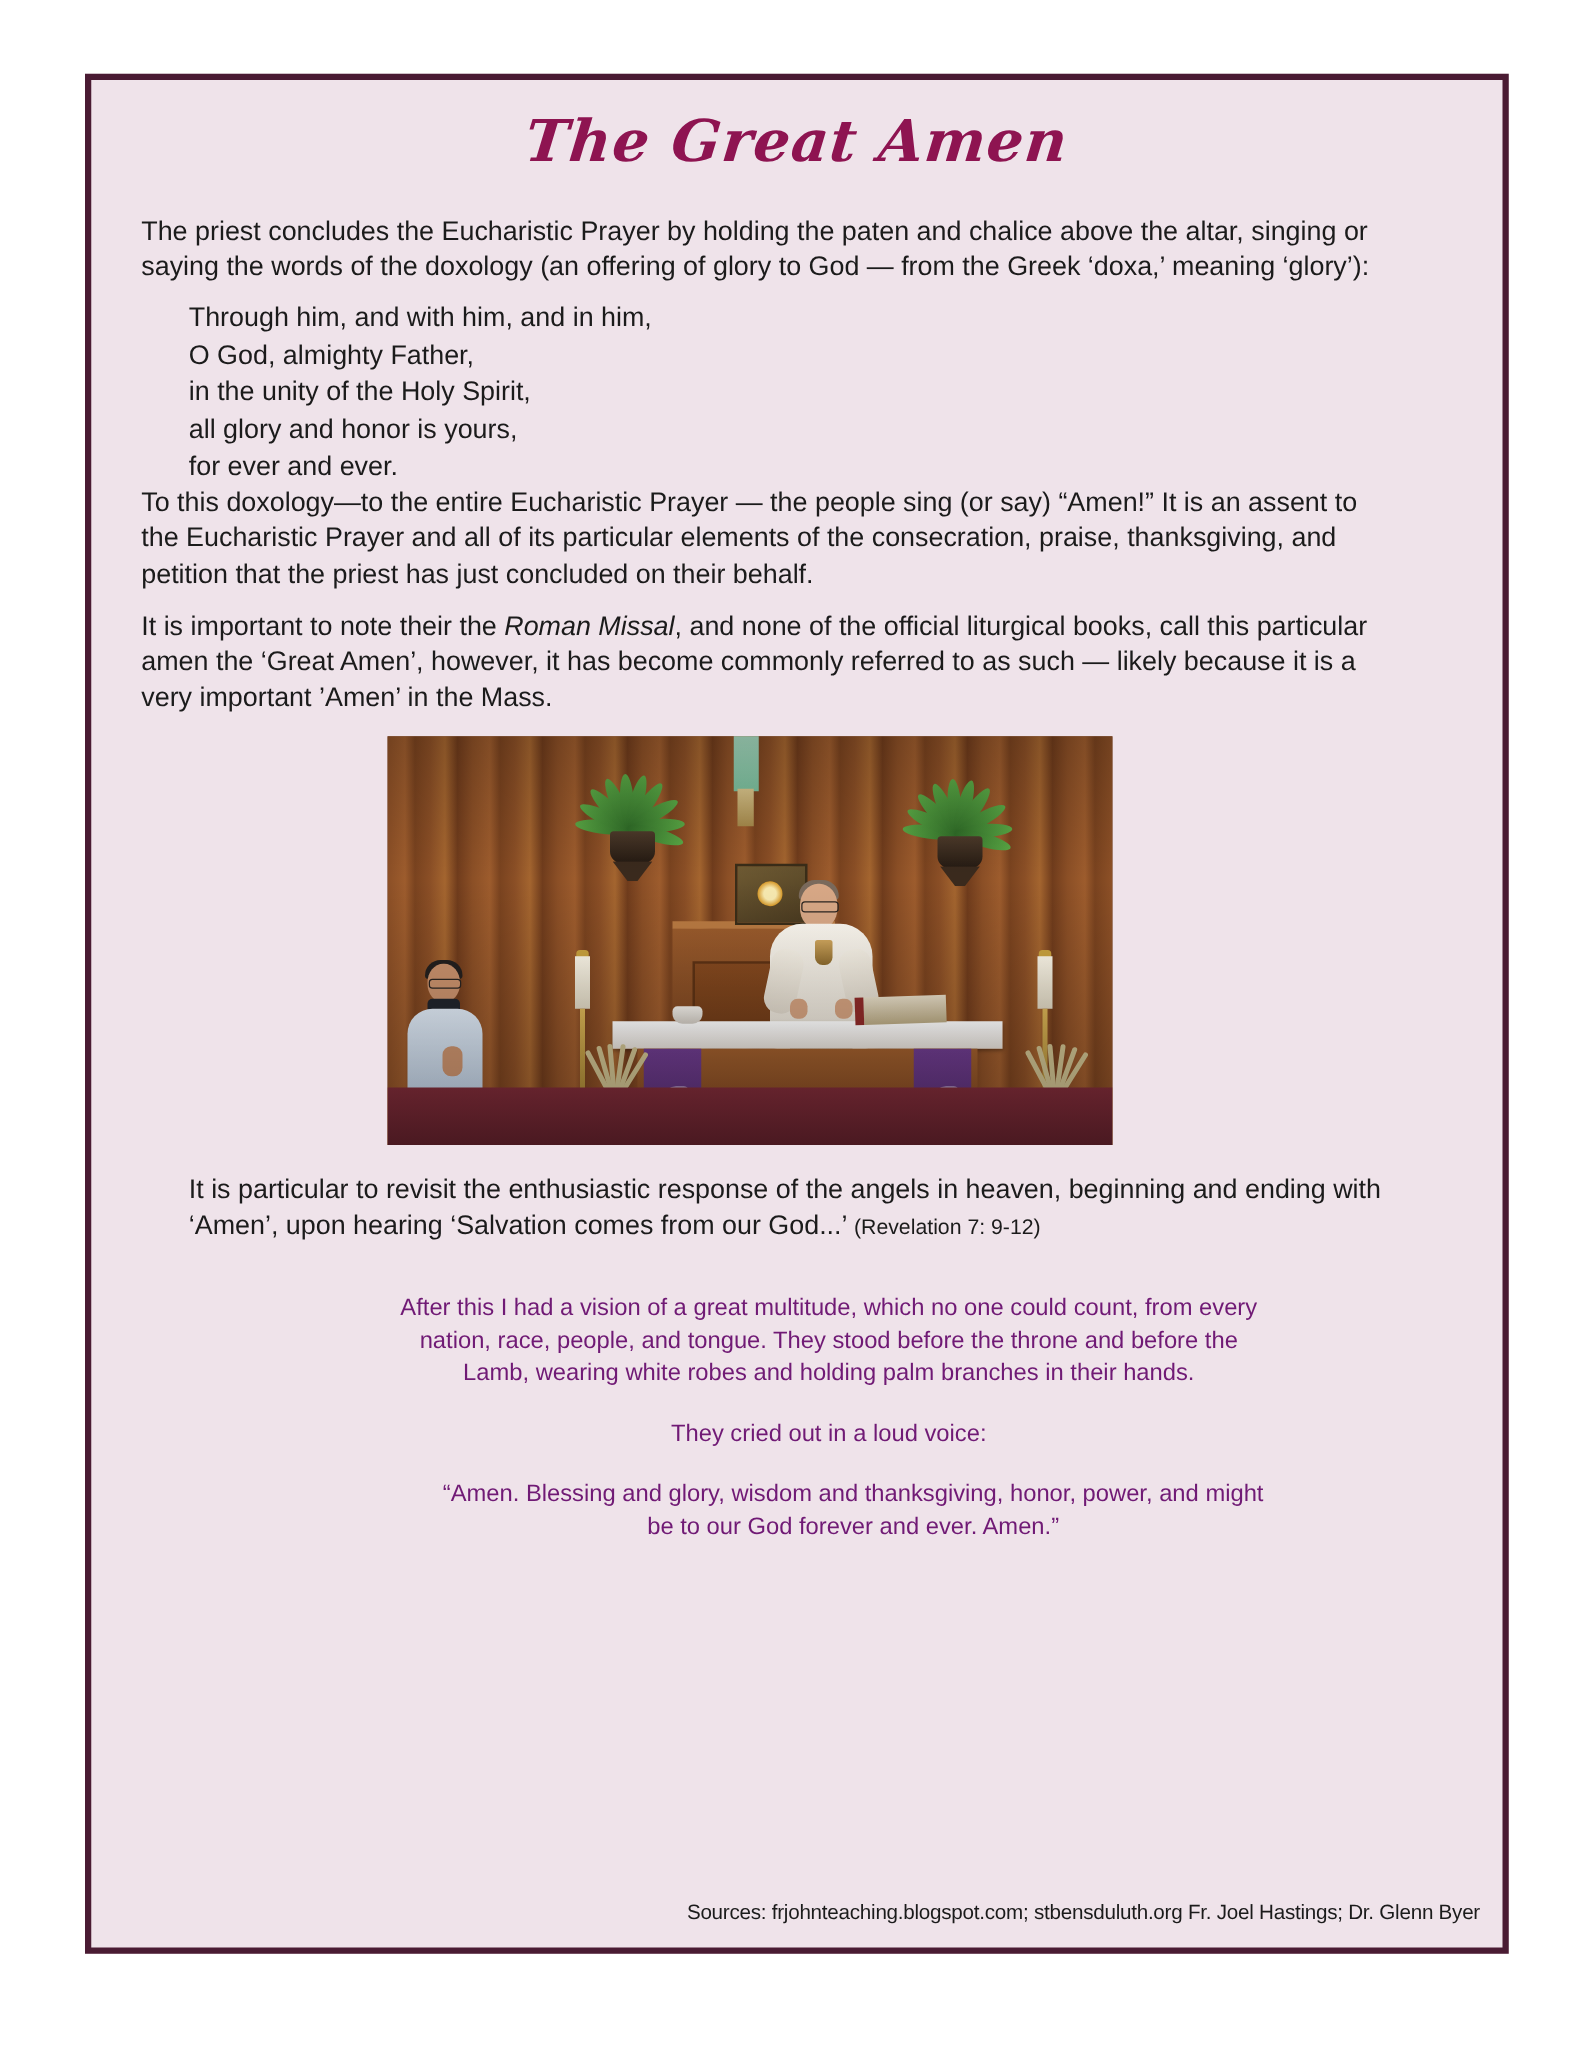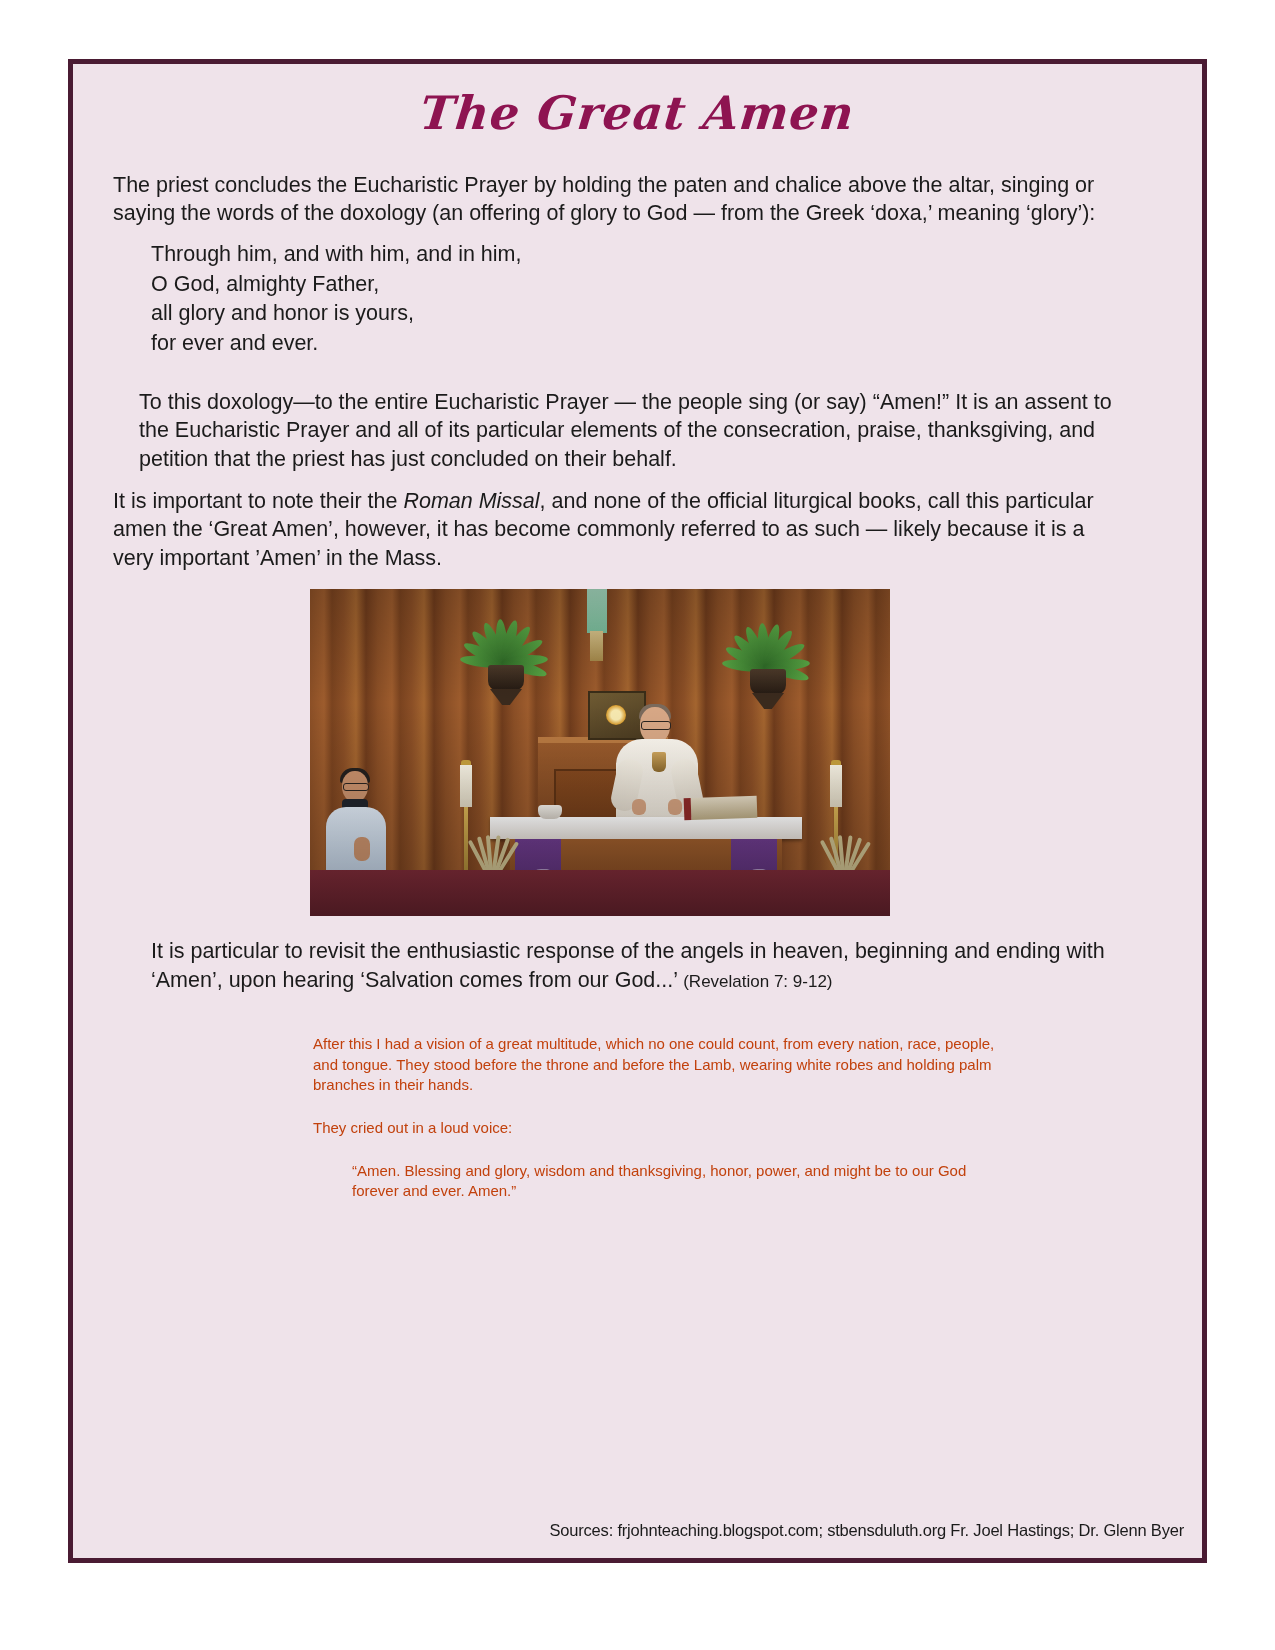--- a/index.html
+++ b/index.html
@@ -50,21 +50,21 @@
     position: absolute;
     left: 40px;
     width: 1000px;
     color: #1b1b1b;
     font-size: 21.5px;
     line-height: 1.32;
   }
 
   #para1 { top: 107px; }
   #doxology { top: 176px; left: 78px; width: 960px; line-height: 1.38; }
-  #para2 { top: 324px; margin-left: 26px; }
+  #para2 { top: 324px; }
   #para3 { top: 423px; }
 
   .italic-run { font-style: italic; }
 
   .photo-wrap {
     position: absolute;
     left: 237px;
     top: 525px;
     width: 580px;
     height: 327px;
@@ -429,23 +429,24 @@
   }
   .verse-ref {
     font-size: 17px;
   }
 
   .quote-block {
     position: absolute;
     left: 240px;
     top: 970px;
     width: 700px;
-    font-size: 15px;
+    font-size: 19px;
     line-height: 1.38;
-    color: #c2410c;
+    color: #701a75;
+    text-align: center;
   }
   .quote-block p {
     margin: 0 0 22px 0;
   }
   .quote-block p:last-child { margin-bottom: 0; margin-left: 39px; }
 
   .sources {
     position: absolute;
     right: 18px;
     bottom: 18px;
@@ -460,20 +461,21 @@
 <div class="page">
   <div class="inner">
 
     <div class="title">The Great Amen</div>
 
     <div class="body-text" id="para1">The priest concludes the Eucharistic Prayer by holding the paten and chalice above the altar, singing or saying the words of the doxology (an offering of glory to God — from the Greek ‘doxa,’ meaning ‘glory’):</div>
 
     <div class="body-text" id="doxology">
       <div>Through him, and with him, and in him,</div>
       <div>O God, almighty Father,</div>
+      <div>in the unity of the Holy Spirit,</div>
       <div>all glory and honor is yours,</div>
       <div>for ever and ever.</div>
     </div>
 
     <div class="body-text" id="para2">To this doxology—to the entire Eucharistic Prayer — the people sing (or say) “Amen!”   It is an assent to the Eucharistic Prayer and all of its particular elements of the consecration, praise, thanksgiving, and petition that the priest has just concluded on their behalf.</div>
 
     <div class="body-text" id="para3"><span>It is important to note their the </span><span class="italic-run">Roman Missal</span><span>, and none of the official liturgical books, call this particular amen the ‘Great Amen’, however, it has become commonly referred to as such — likely because it is a very important ’Amen’ in the Mass.</span></div>
 
     <div class="photo-wrap">
       <div class="photo">

